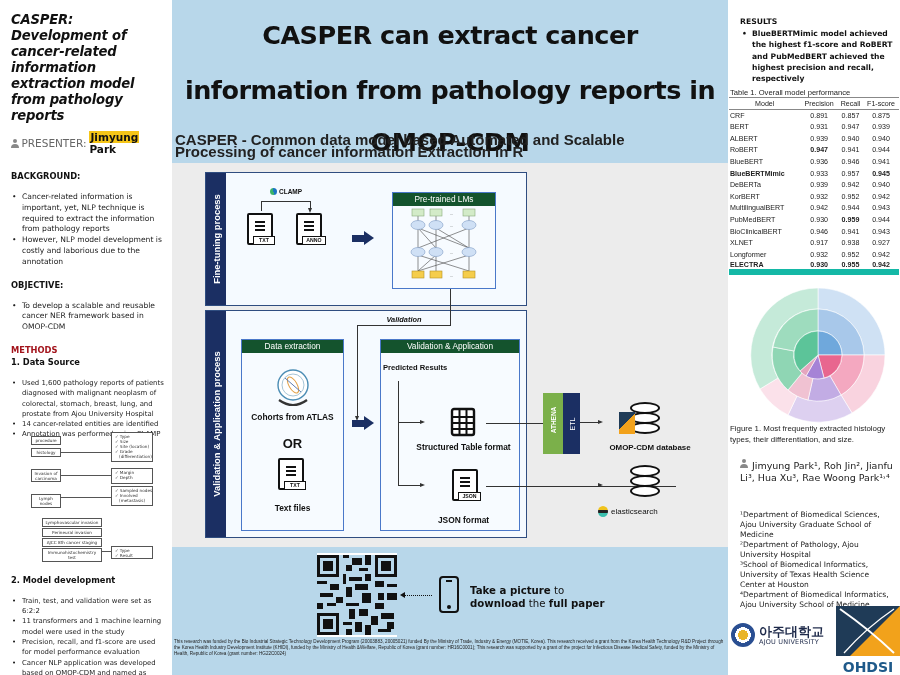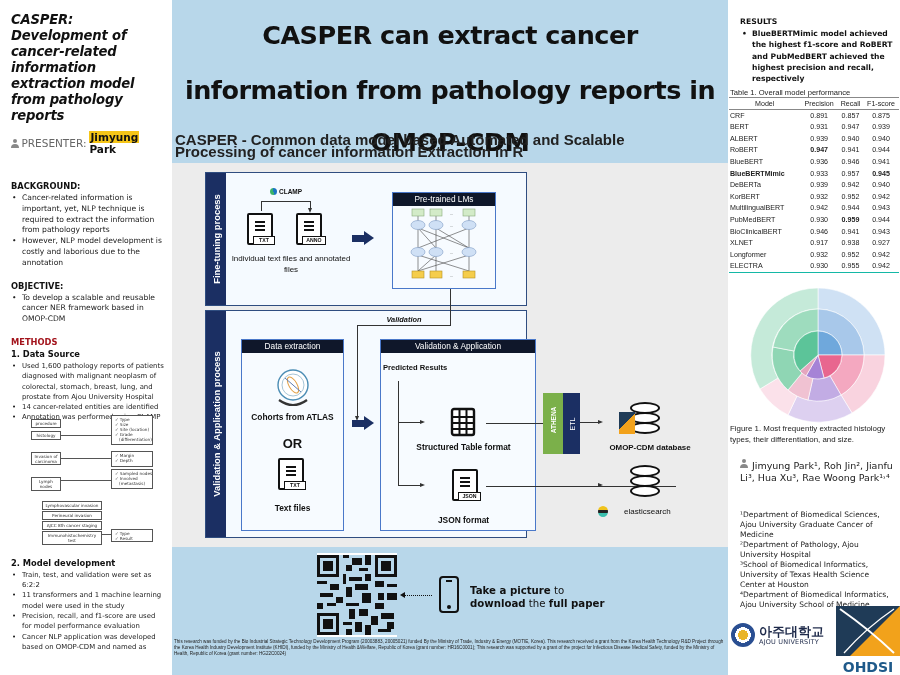--- a/index.html
+++ b/index.html
@@ -8,45 +8,45 @@
 
   
   .left { position: absolute; left: 0; top: 0; width: 170px; height: 675px; background: #fff; padding: 12px 6px 0 11px; font-family: "DejaVu Sans", sans-serif; }
   .left .title { font-size: 13.2px; font-weight: bold; font-style: italic; line-height: 16px; color: #111; letter-spacing: -0.2px; }
   .left .presenter { margin-top: 7px; font-size: 10.5px; color: #666; display: flex; align-items: center; gap: 3px; }
   .left .presenter .name { color: #111; font-weight: bold; }
   .left .presenter .hl { background: #f5c518; padding: 0 1px; }
   .user-icon { display: inline-block; width: 8px; height: 9px; position: relative; }
   .user-icon::before { content: ""; position: absolute; left: 2px; top: 0; width: 4px; height: 4px; border-radius: 50%; background: #888; }
   .user-icon::after { content: ""; position: absolute; left: 0; top: 5px; width: 8px; height: 4px; border-radius: 4px 4px 0 0; background: #888; }
-  .sec-h { font-size: 8.3px; font-weight: bold; margin-top: 26px; color: #111; }
+  .sec-h { font-size: 8.3px; font-weight: bold; margin-top: 16px; color: #111; }
   .sec-h.red { color: #a3141c; margin-top: 12px; }
   .sub-h { font-size: 8.3px; font-weight: bold; margin-top: 2px; }
-  ul.bul { list-style: none; margin-top: 2px; }
+  ul.bul { list-style: none; margin-top: 11px; }
   ul.bul li { position: relative; padding-left: 11px; font-size: 7.6px; line-height: 10.8px; color: #222; }
   ul.bul li::before { content: "•"; position: absolute; left: 1px; top: 0; }
   ul.bul.small li { font-size: 6.9px; line-height: 10.3px; }
 
   .annot { position: relative; height: 125px; margin-top: -4px; }
   .ab { position: absolute; border: 1px solid #555; background: #fff; font-size: 4.2px; text-align: center; color: #333; line-height: 5px; padding: 1px 2px; }
   .ck { position: absolute; border: 1px solid #555; background: #fff; font-size: 4.2px; color: #333; line-height: 5px; padding: 1px 3px; text-align: left; }
   .ln { position: absolute; height: 1px; background: #555; }
 
   
   .center { position: absolute; left: 172px; top: 0; width: 556px; height: 675px; background: #ececec; }
   .banner { position: absolute; left: 0; top: 0; width: 556px; height: 163px; background: #b8d7ea; }
   .banner .big { position: absolute; left: 0; width: 556px; text-align: center; font-family: "DejaVu Sans", sans-serif; font-weight: bold; font-size: 25.5px; color: #111; letter-spacing: -0.5px; }
   .banner .sub { position: absolute; left: 3px; top: 134px; width: 470px; font-size: 15px; font-weight: bold; line-height: 12px; color: #222; }
 
   .diagram { position: absolute; left: 33px; top: 172px; }
   .panel { position: absolute; border: 1px solid #2f4d80; background: #f5faff; }
   .vtab { position: absolute; background: #1b2f63; color: #fff; font-weight: bold; font-size: 9.4px; }
   .vtab span { position: absolute; left: 50%; top: 50%; transform: translate(-50%,-50%) rotate(-90deg); white-space: nowrap; }
   .box { position: absolute; border: 1.5px solid #4a78c9; background: #f7fbff; }
-  .box .hdr { background: #0f172a; color: #fff; font-size: 8.3px; text-align: center; height: 13px; line-height: 13px; }
+  .box .hdr { background: #14532d; color: #fff; font-size: 8.3px; text-align: center; height: 13px; line-height: 13px; }
   .lbl { position: absolute; text-align: center; font-size: 7.7px; color: #111; }
   .lbl.b { font-weight: bold; }
   .fileicon { position: absolute; width: 26px; height: 32px; border: 2.4px solid #111; border-radius: 2px; background: #fff; }
   .fileicon::before { content: ""; position: absolute; left: 6px; top: 6px; width: 10px; height: 2px; background: #111; box-shadow: 0 4px 0 #111, 0 8px 0 #111; }
   .fileicon .tag { position: absolute; left: 4px; bottom: -2px; width: 22px; height: 9px; border: 1.6px solid #111; background: #fff; font-size: 5.2px; font-weight: bold; line-height: 6px; text-align: center; }
   .arrow-big { position: absolute; width: 22px; height: 14px; }
   .arrow-big::before { content: ""; position: absolute; left: 0; top: 4px; width: 13px; height: 7px; background: #1b2f63; }
   .arrow-big::after { content: ""; position: absolute; left: 12px; top: 0; border-left: 10px solid #1b2f63; border-top: 7.5px solid transparent; border-bottom: 7.5px solid transparent; }
   .line { position: absolute; background: #333; }
   .tri-r { position: absolute; border-left: 5px solid #333; border-top: 2.5px solid transparent; border-bottom: 2.5px solid transparent; }
@@ -68,21 +68,21 @@
   .right { position: absolute; left: 728px; top: 0; width: 172px; height: 675px; background: #fff; font-family: "DejaVu Sans", sans-serif; }
   .right .rh { position: absolute; left: 12px; top: 17px; font-size: 7.7px; font-weight: bold; }
   .right .rb { position: absolute; left: 12px; top: 28px; width: 158px; }
   .right .rb li { font-weight: bold; font-size: 7.6px; line-height: 11.3px; padding-left: 12px; position: relative; list-style: none; }
   .right .rb li::before { content: "•"; position: absolute; left: 2px; }
   .tcap { position: absolute; left: 2px; top: 88px; font-family: "Liberation Sans", sans-serif; font-size: 7.6px; color: #222; }
   table.perf { position: absolute; left: 1px; top: 97px; width: 170px; border-collapse: collapse; font-family: "Liberation Sans", sans-serif; font-size: 7.1px; color: #222; }
   table.perf th { font-weight: normal; border-top: 1px solid #888; border-bottom: 1px solid #888; height: 12px; text-align: center; }
   table.perf td { height: 11.65px; text-align: center; }
   table.perf td:first-child { text-align: left; padding-left: 1px; }
-  table.perf tr:last-child td { border-bottom: 1px solid #14b8a6; }
+  table.perf tr:last-child td { border-bottom: 6px solid #14b8a6; font-weight: bold; }
   table.perf .bold { font-weight: bold; }
   .sunburst { position: absolute; left: 748px; top: 285px; }
   .fcap { position: absolute; left: 2px; top: 424px; width: 170px; font-family: "Liberation Sans", sans-serif; font-size: 7.9px; line-height: 10.5px; color: #222; }
   .authors { position: absolute; left: 12px; top: 459px; width: 156px; font-size: 9.5px; line-height: 12px; color: #222; }
   .authors .ui { display: inline-block; vertical-align: 1px; margin-right: 4px; }
   .affil { position: absolute; left: 12px; top: 510px; width: 150px; font-size: 7.5px; line-height: 10px; color: #222; }
   .ajou { position: absolute; left: 3px; top: 623px; display: flex; align-items: center; gap: 4px; }
   .ajou .seal { width: 24px; height: 24px; border-radius: 50%; border: 2px solid #2a4f92; background: radial-gradient(circle, #e9b52a 35%, #fff 36%, #fff 55%, #2a4f92 56%); }
   .ajou .k { font-size: 13px; font-weight: bold; color: #1e2a4a; line-height: 13px; text-align: center; }
   .ajou .e { font-size: 6.5px; color: #1e2a4a; letter-spacing: 0.2px; }
@@ -177,21 +177,20 @@
       <div class="line" style="left:55px;top:28px;width:49px;height:1px"></div>
       <div class="line" style="left:104px;top:28px;width:1px;height:8px"></div>
       <div class="tri-d" style="left:101.5px;top:35px"></div>
 
       <div class="fileicon" style="left:41px;top:40px">
           <div class="tag">TXT</div>
         </div>
       <div class="fileicon" style="left:90px;top:40px">
           <div class="tag" style="width:24px">ANNO</div>
         </div>
-      <div class="lbl" style="left:25px;top:80px;width:120px;line-height:11px;font-size:8px">Individual text files and annotated files</div>
 
       <div class="arrow-big" style="left:146px;top:58px"></div>
 
       <div class="box" style="left:186px;top:19px;width:104px;height:97px">
         <div class="hdr">Pre-trained LMs</div>
         <svg width="100" height="80" style="position:absolute;left:1px;top:14px">
           <g stroke="#444" stroke-width="0.6">
             <line x1="24" y1="21" x2="24" y2="41"></line>
               <line x1="42" y1="21" x2="42" y2="41"></line>
               <line x1="75" y1="21" x2="75" y2="41"></line>
@@ -261,21 +260,21 @@
       </svg>
       <div class="lbl b" style="left:35px;top:101px;width:103px;font-size:8.4px">Cohorts from ATLAS</div>
       <div class="lbl b" style="left:35px;top:125px;width:103px;font-size:13px">OR</div>
       <div class="fileicon" style="left:72px;top:147px">
           <div class="tag">TXT</div>
         </div>
       <div class="lbl b" style="left:35px;top:192px;width:103px;font-size:8.4px">Text files</div>
 
       <div class="arrow-big" style="left:146px;top:105px"></div>
 
-      <div class="box" style="left:174px;top:28px;width:156px;height:192px">
+      <div class="box" style="left:174px;top:28px;width:140px;height:192px">
         <div class="hdr">Validation &amp; Application</div>
       </div>
       <div class="lbl b" style="left:177px;top:52px;width:80px;text-align:left;font-size:7.6px">Predicted Results</div>
       <div class="line" style="left:192px;top:70px;width:1px;height:104px"></div>
       <div class="line" style="left:192px;top:111px;width:24px;height:1px"></div>
       <div class="tri-r" style="left:214px;top:108.5px"></div>
       <div class="line" style="left:192px;top:174px;width:24px;height:1px"></div>
       <div class="tri-r" style="left:214px;top:171.5px"></div>
 
       <svg width="26" height="30" style="position:absolute;left:244px;top:96px">
@@ -314,21 +313,21 @@
     </div>
     <div style="position:absolute;left:414px;top:240px;width:16px;height:22px;background:linear-gradient(135deg,#1f3b57 0 45%,#f2a21b 46%)"></div>
     <div class="lbl b" style="left:395px;top:271px;width:100px;font-size:7.9px">OMOP-CDM database</div>
 
     <div class="tri-r" style="left:393px;top:310.5px"></div>
     <div class="db" style="left:425px;top:293px">
       <i style="top:0"></i>
         <i style="top:10px"></i>
         <i style="top:20px"></i>
     </div>
-    <div style="position:absolute;left:393px;top:334px;display:flex;align-items:center;gap:16px;font-size:8px">
+    <div style="position:absolute;left:393px;top:334px;display:flex;align-items:center;gap:3px;font-size:8px">
       <span style="display:inline-block;width:10px;height:11px;border-radius:50%;background:linear-gradient(#f0c31c 0 33%,#222 33% 66%,#3bbfad 66%)"></span>
       <span>elasticsearch</span>
     </div>
   </div>
 
   <div class="qr-area">
     <svg class="qr" viewBox="0 0 25 25" shape-rendering="crispEdges">
       <rect width="25" height="25" fill="#b8d7ea"></rect>
       <g fill="#111">
         <rect x="0" y="0" width="7" height="7"></rect>
@@ -491,21 +490,21 @@
           <td>0.955</td>
           <td>0.942</td>
         </tr>
     </tbody>
   </table>
 
   <div class="fcap">Figure 1. Most frequently extracted histology types, their differentiation, and size.</div>
 
   <div class="authors"><span class="user-icon ui"></span><span>Jimyung Park¹, Roh Jin², Jianfu Li³, Hua Xu³, Rae Woong Park¹˒⁴</span></div>
   <div class="affil">
-    <div>¹Department of Biomedical Sciences, Ajou University Graduate Cancer of Medicine</div>
+    <div>¹Department of Biomedical Sciences, Ajou University Graduate School of Medicine</div>
     <div>²Department of Pathology, Ajou University Hospital</div>
     <div>³School of Biomedical Informatics, University of Texas Health Science Center at Houston</div>
     <div>⁴Department of Biomedical Informatics, Ajou University School of Medicine</div>
   </div>
 
   <div class="ajou">
     <div class="seal"></div>
     <div>
       <div class="k">아주대학교</div>
       <div class="e">AJOU UNIVERSITY</div>

